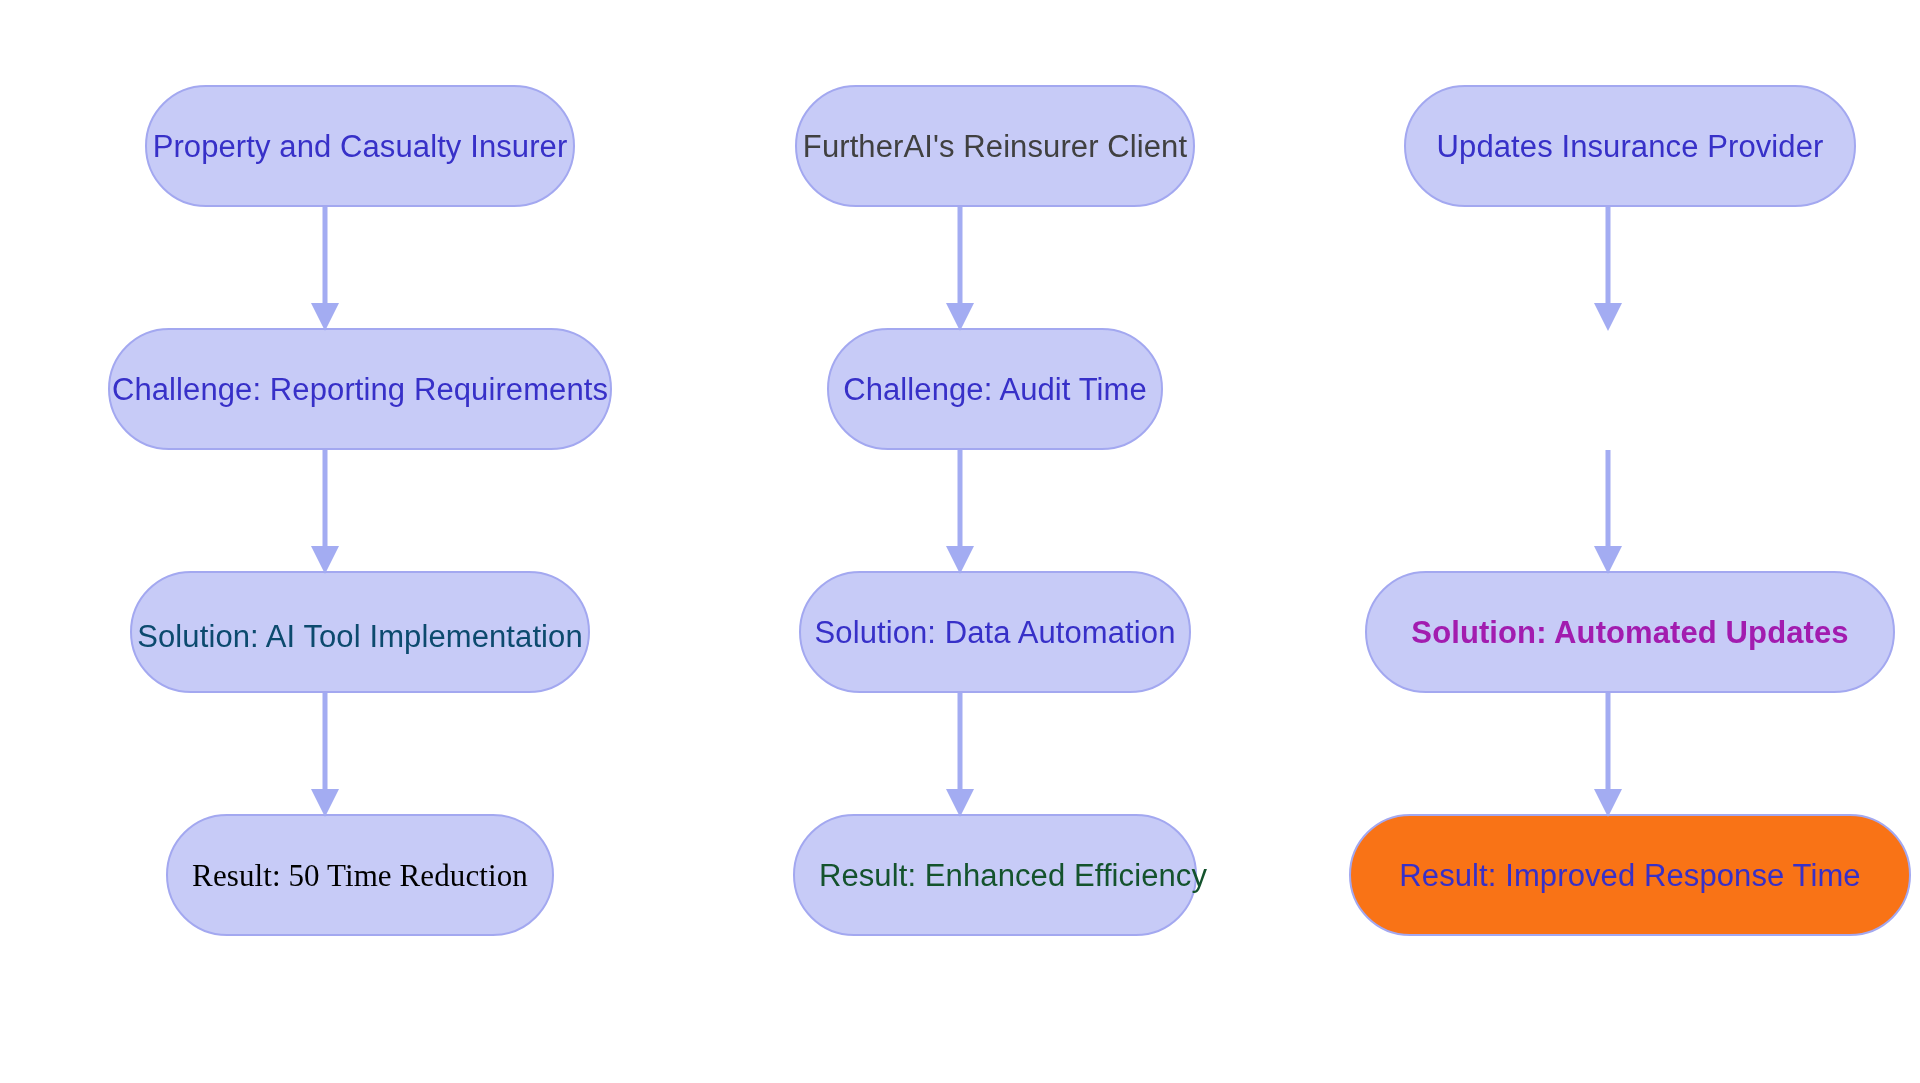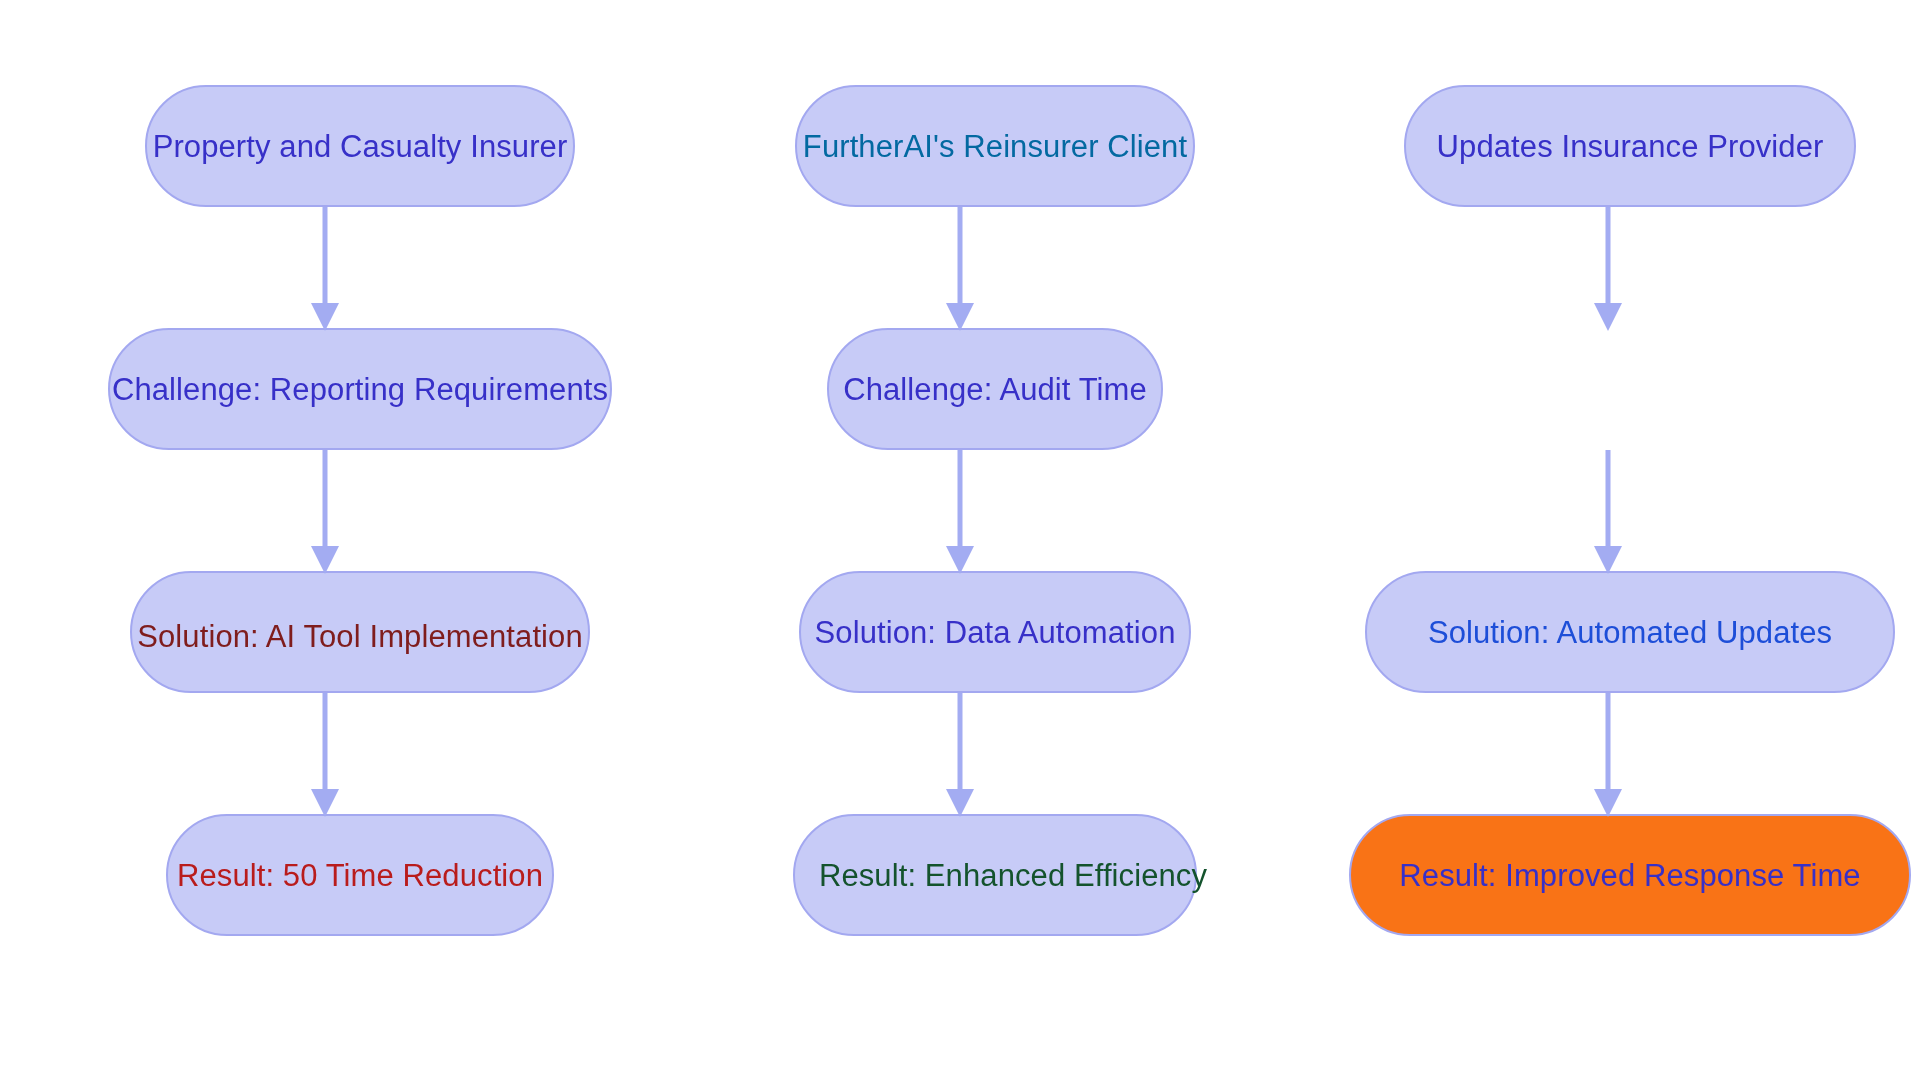--- a/index.html
+++ b/index.html
@@ -114,47 +114,47 @@
         <span class="node-label" style="color: rgb(55, 48, 200);">Property and Casualty Insurer</span>
       </div>
     </div>
     <div class="node-slot slot-1">
       <div class="node" style="width: 504px; background: rgb(199, 203, 247); border-color: rgb(163, 168, 240);">
         <span class="node-label" style="color: rgb(55, 48, 200);">Challenge: Reporting Requirements</span>
       </div>
     </div>
     <div class="node-slot slot-2">
       <div class="node" style="width: 460px; background: rgb(199, 203, 247); border-color: rgb(163, 168, 240);">
-        <span class="node-label" style="color: #7f1d1d; margin-top: 8px;">Solution: AI Tool Implementation</span>
+        <span class="node-label" style="color: #0c4a6e; margin-top: 8px;">Solution: AI Tool Implementation</span>
       </div>
     </div>
     <div class="node-slot slot-3">
       <div class="node" style="width: 388px; background: rgb(199, 203, 247); border-color: rgb(163, 168, 240);">
-        <span class="node-label" style="color: #b91c1c;">Result: 50 Time Reduction</span>
+        <span class="node-label" style="color: #000000; font-family: Liberation Serif, serif;">Result: 50 Time Reduction</span>
       </div>
     </div>
 
     <div class="connector conn-0" style="left: 325px;">
       <div class="conn-line" style="background: rgb(163, 172, 242);"></div>
       <div class="conn-head" style="border-top-color: rgb(163, 172, 242);"></div>
     </div>
     <div class="connector conn-1" style="left: 325px;">
       <div class="conn-line" style="background: rgb(163, 172, 242);"></div>
       <div class="conn-head" style="border-top-color: rgb(163, 172, 242);"></div>
     </div>
     <div class="connector conn-2" style="left: 325px;">
       <div class="conn-line" style="background: rgb(163, 172, 242);"></div>
       <div class="conn-head" style="border-top-color: rgb(163, 172, 242);"></div>
     </div>
   </div>
 
   <div class="column col-1">
     <div class="node-slot slot-0">
       <div class="node" style="width: 400px; background: rgb(199, 203, 247); border-color: rgb(163, 168, 240);">
-        <span class="node-label" style="color: #0369a1;">FurtherAI's Reinsurer Client</span>
+        <span class="node-label" style="color: #404040;">FurtherAI's Reinsurer Client</span>
       </div>
     </div>
     <div class="node-slot slot-2">
       <div class="node" style="width: 392px; background: rgb(199, 203, 247); border-color: rgb(163, 168, 240);">
         <span class="node-label" style="color: rgb(55, 48, 200);">Solution: Data Automation</span>
       </div>
     </div>
     <div class="node-slot slot-1">
       <div class="node" style="width: 336px; background: rgb(199, 203, 247); border-color: rgb(163, 168, 240);">
         <span class="node-label" style="color: rgb(55, 48, 200);">Challenge: Audit Time</span>
@@ -181,21 +181,21 @@
   </div>
 
   <div class="column col-2">
     <div class="node-slot slot-0">
       <div class="node" style="width: 452px; background: rgb(199, 203, 247); border-color: rgb(163, 168, 240);">
         <span class="node-label" style="color: rgb(55, 48, 200);">Updates Insurance Provider</span>
       </div>
     </div>
     <div class="node-slot slot-2">
       <div class="node" style="width: 530px; background: rgb(199, 203, 247); border-color: rgb(163, 168, 240);">
-        <span class="node-label" style="color: #1d4ed8;">Solution: Automated Updates</span>
+        <span class="node-label" style="color: #a21caf; font-weight: bold;">Solution: Automated Updates</span>
       </div>
     </div>
     <div class="node-slot slot-3">
       <div class="node" style="width: 562px; background: #f97316; border-color: rgb(163, 168, 240);">
         <span class="node-label" style="color: rgb(55, 48, 200);">Result: Improved Response Time</span>
       </div>
     </div>
 
     <div class="connector conn-0" style="left: 338px;">
       <div class="conn-line" style="background: rgb(163, 172, 242);"></div>

